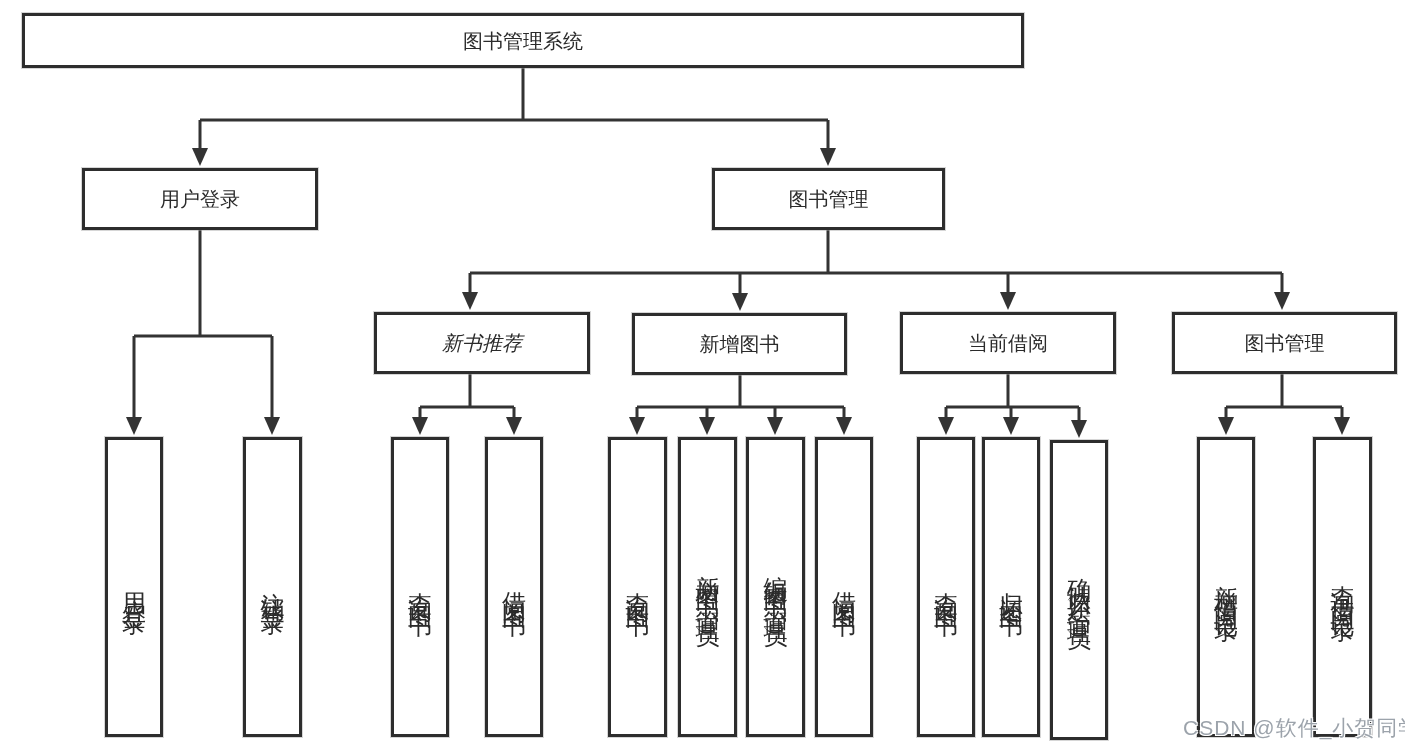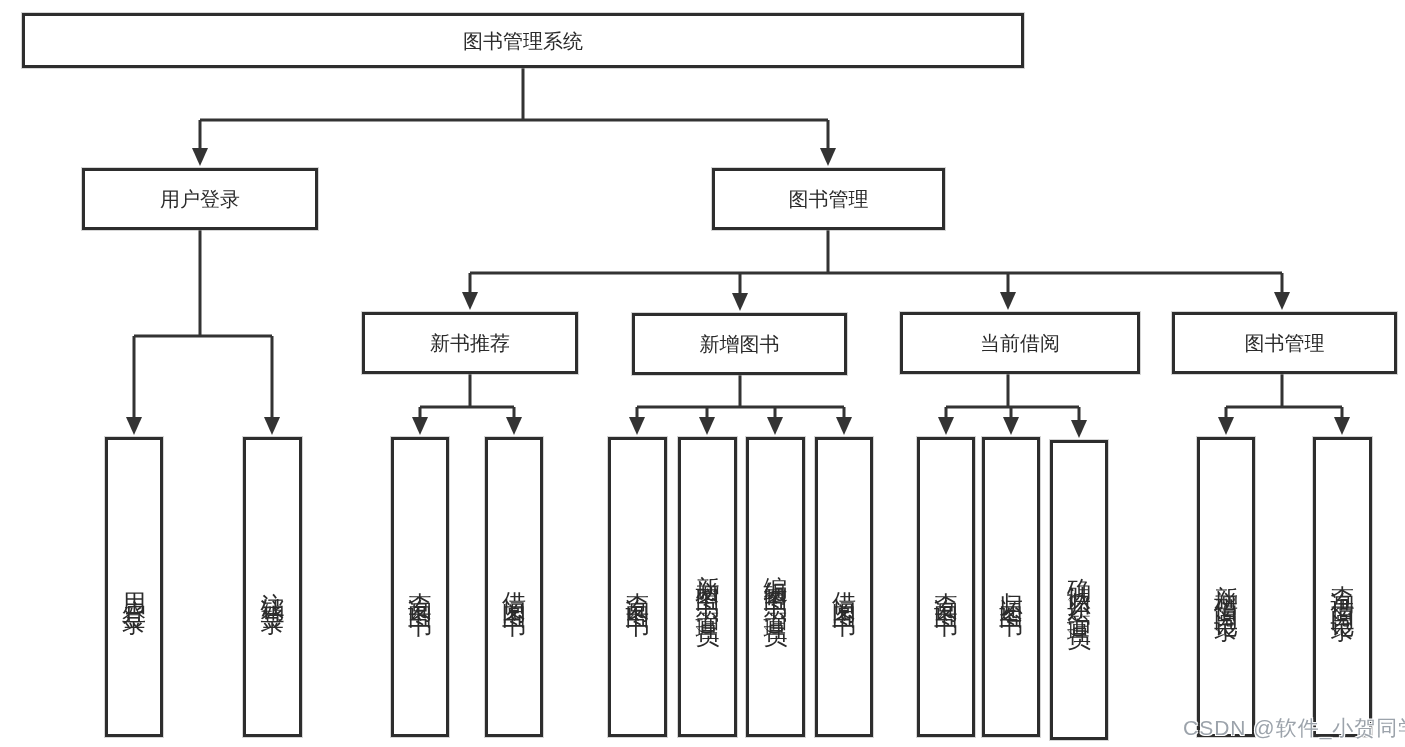--- a/index.html
+++ b/index.html
@@ -83,27 +83,27 @@
     <span>图书管理系统</span>
   </div>
 
   <div class="box" style="left:82px; top:168px; width:236px; height:62px;">
     <span>用户登录</span>
   </div>
   <div class="box" style="left:712px; top:168px; width:233px; height:62px;">
     <span>图书管理</span>
   </div>
 
-  <div class="box" style="left:362px; top:312px; width:216px; height:62px;">
+  <div class="box" style="left:374px; top:312px; width:216px; height:62px;font-style:italic;">
     <span>新书推荐</span>
   </div>
   <div class="box" style="left:632px; top:313px; width:215px; height:62px;">
     <span>新增图书</span>
   </div>
-  <div class="box" style="left:900px; top:312px; width:240px; height:62px;">
+  <div class="box" style="left:900px; top:312px; width:216px; height:62px;">
     <span>当前借阅</span>
   </div>
   <div class="box" style="left:1172px; top:312px; width:225px; height:62px;">
     <span>图书管理</span>
   </div>
 
   <div class="box leaf" style="left:105px; top:437px; width:58px; height:300px;">
     <span class="vtext">用户登录</span>
   </div>
   <div class="box leaf" style="left:243px; top:437px; width:59px; height:300px;">

